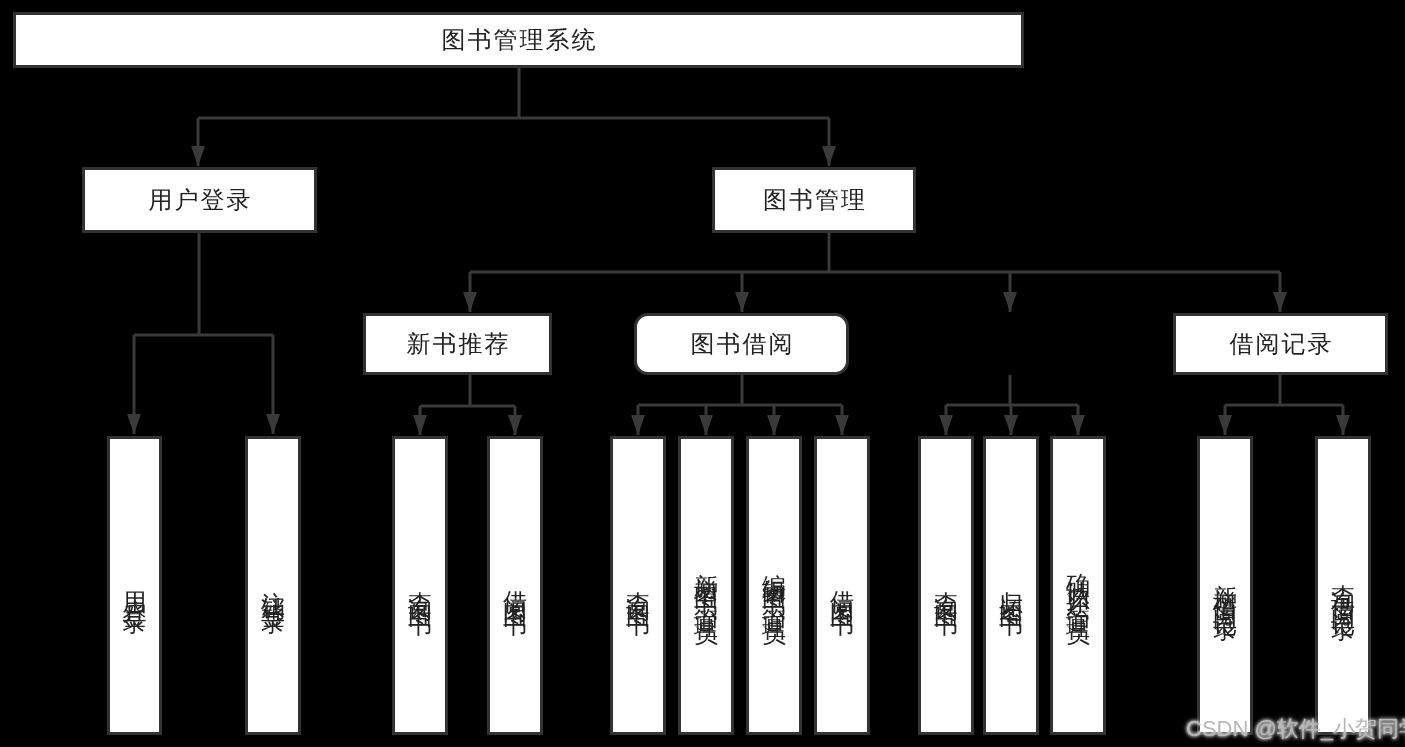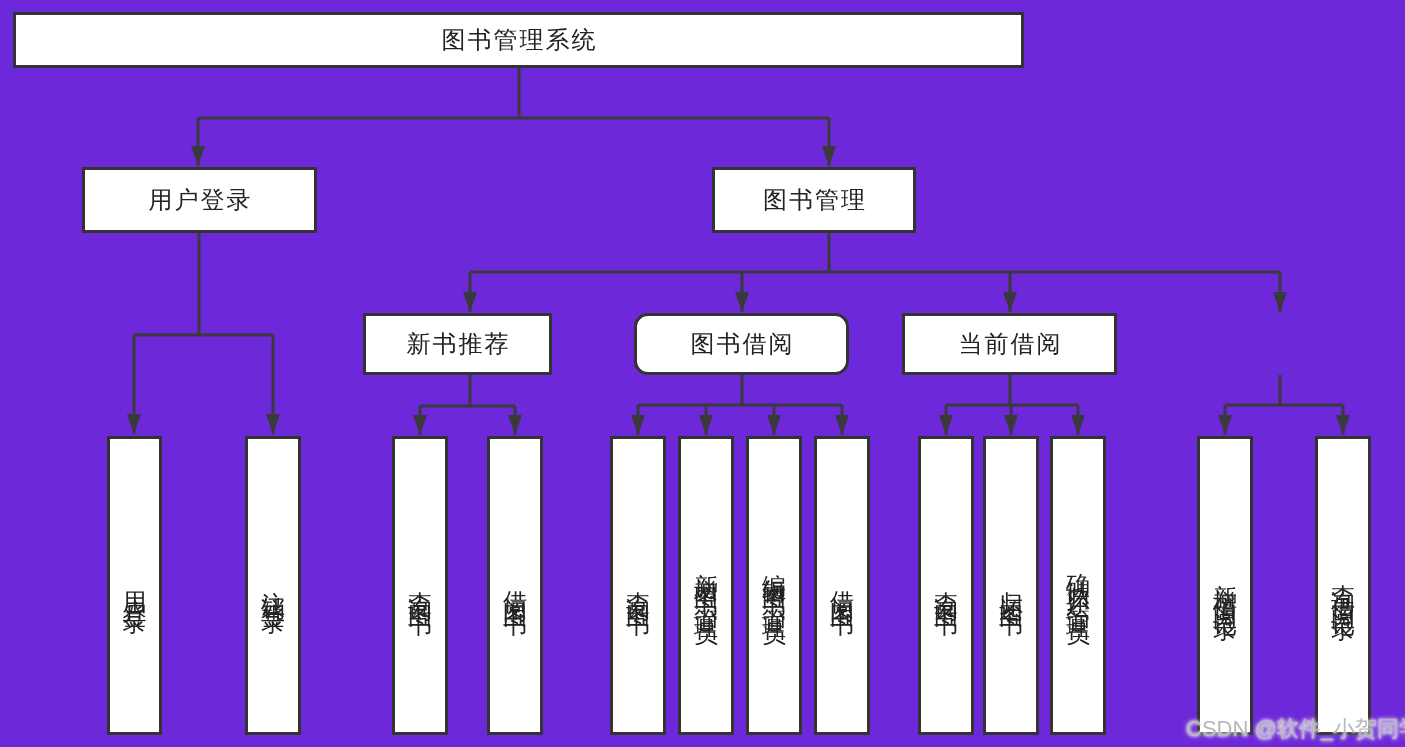--- a/index.html
+++ b/index.html
@@ -1,20 +1,20 @@
 <!DOCTYPE html>
 <html><head>
 <meta charset="utf-8">
 <style>
   html, body { margin: 0; padding: 0; background: #ffffff; }
   .stage {
     position: relative;
     width: 1405px;
     height: 747px;
-    background: #6d28d9;
+    background: #000000;
     font-family: "Liberation Sans", "DejaVu Sans", sans-serif;
     overflow: hidden;
   }
   .wires {
     position: absolute;
     left: 0; top: 0;
     width: 1405px; height: 747px;
     pointer-events: none;
   }
   .wire {
@@ -102,21 +102,21 @@
     <line class="drop" x1="1343" y1="405" x2="1343" y2="435" marker-end="url(#arrow)"></line>
   </svg>
 
   <div class="node hbox" style="left:13px; top:12px; width:1011px; height:56px;">图书管理系统</div>
 
   <div class="node hbox" style="left:82px; top:167px; width:235px; height:66px;">用户登录</div>
   <div class="node hbox" style="left:712px; top:167px; width:204px; height:66px;">图书管理</div>
 
   <div class="node hbox" style="left:363px; top:313px; width:189px; height:62px;">新书推荐</div>
   <div class="node hbox" style="left:634px; top:313px; width:215px; height:62px;border-radius:14px;">图书借阅</div>
-  <div class="node hbox" style="left:902px; top:313px; width:215px; height:62px;">当前借阅</div>
+  <div class="node hbox" style="left:1173px; top:313px; width:215px; height:62px;">借阅记录</div>
 
   <div class="node vbox" style="left:107px; top:436px; width:55px; height:299px;">用户登录</div>
   <div class="node vbox" style="left:245px; top:436px; width:56px; height:299px;">注销登录</div>
 
   <div class="node vbox" style="left:392px; top:436px; width:56px; height:299px;">查询图书</div>
   <div class="node vbox" style="left:487px; top:436px; width:56px; height:299px;">借阅图书</div>
 
   <div class="node vbox" style="left:610px; top:436px; width:56px; height:299px;">查询图书</div>
   <div class="node vbox" style="left:678px; top:436px; width:56px; height:299px;">新增图书（管理员）</div>
   <div class="node vbox" style="left:746px; top:436px; width:56px; height:299px;">编辑图书（管理员）</div>

